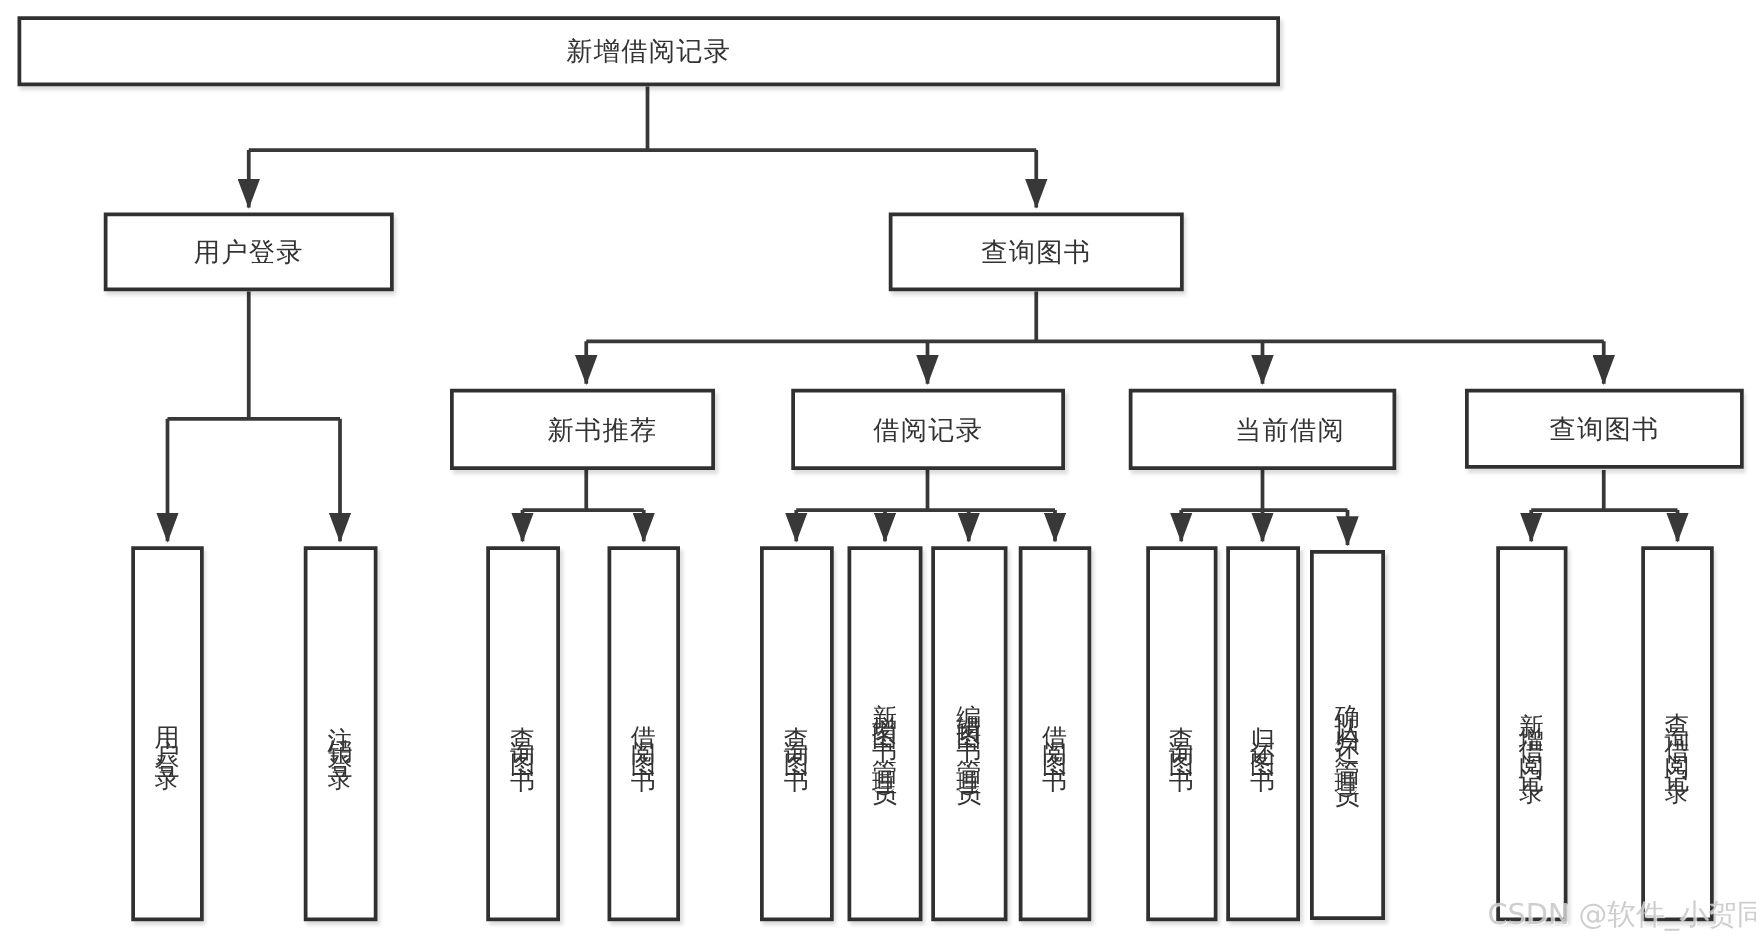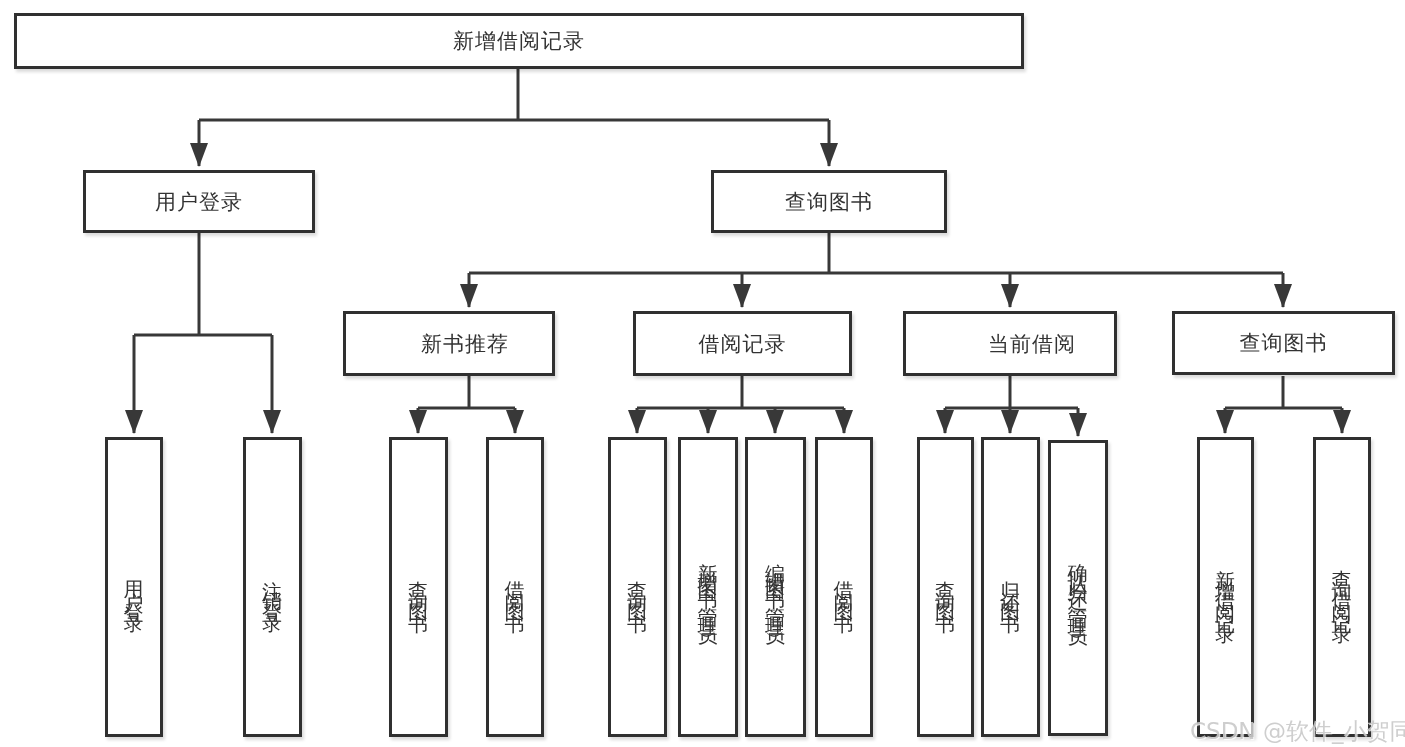--- a/index.html
+++ b/index.html
@@ -39,21 +39,21 @@
     color:#c9c9c9;
     text-shadow:1px 1px 1px #ffffff;
     white-space:nowrap;
     opacity:.9;
     z-index:5;
   }
   
   #n-root{left:14px;top:13px;width:1010px;height:56px;}
   #n-login{left:83px;top:170px;width:232px;height:63px;}
   #n-mgmt{left:711px;top:170px;width:236px;height:63px;}
-  #n-newbook{left:343px;top:311px;width:212px;height:65px;padding-left:32px;}
+  #n-newbook{left:360px;top:311px;width:212px;height:65px;padding-left:32px;}
   #n-bookborrow{left:633px;top:311px;width:219px;height:65px;}
   #n-curborrow{left:903px;top:311px;width:214px;height:65px;padding-left:44px;}
   #n-records{left:1172px;top:311px;width:223px;height:64px;}
   #l-ulogin{left:105px;width:58px;}
   #l-logout{left:243px;width:59px;}
   #l-query1{left:389px;width:59px;}
   #l-borrow1{left:486px;width:58px;}
   #l-query2{left:608px;width:59px;}
   #l-addbook{left:678px;width:60px;}
   #l-editbook{left:745px;width:61px;}

